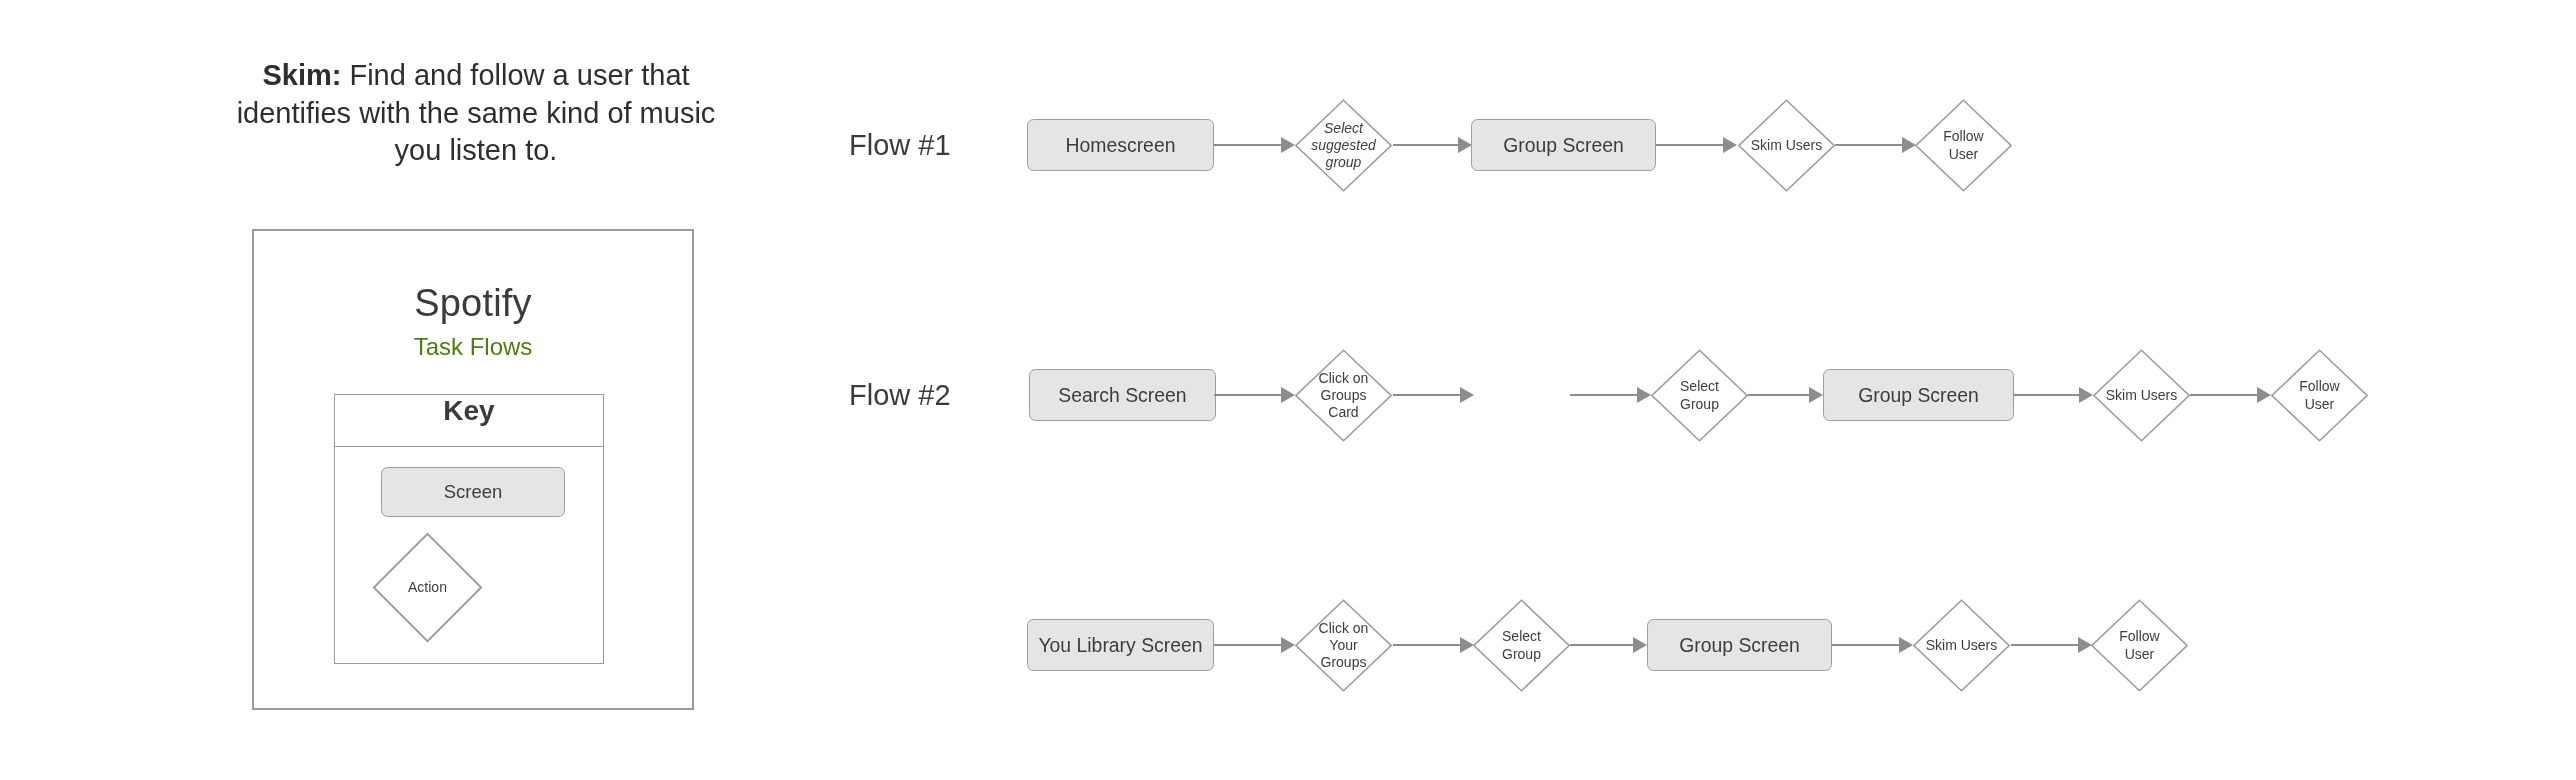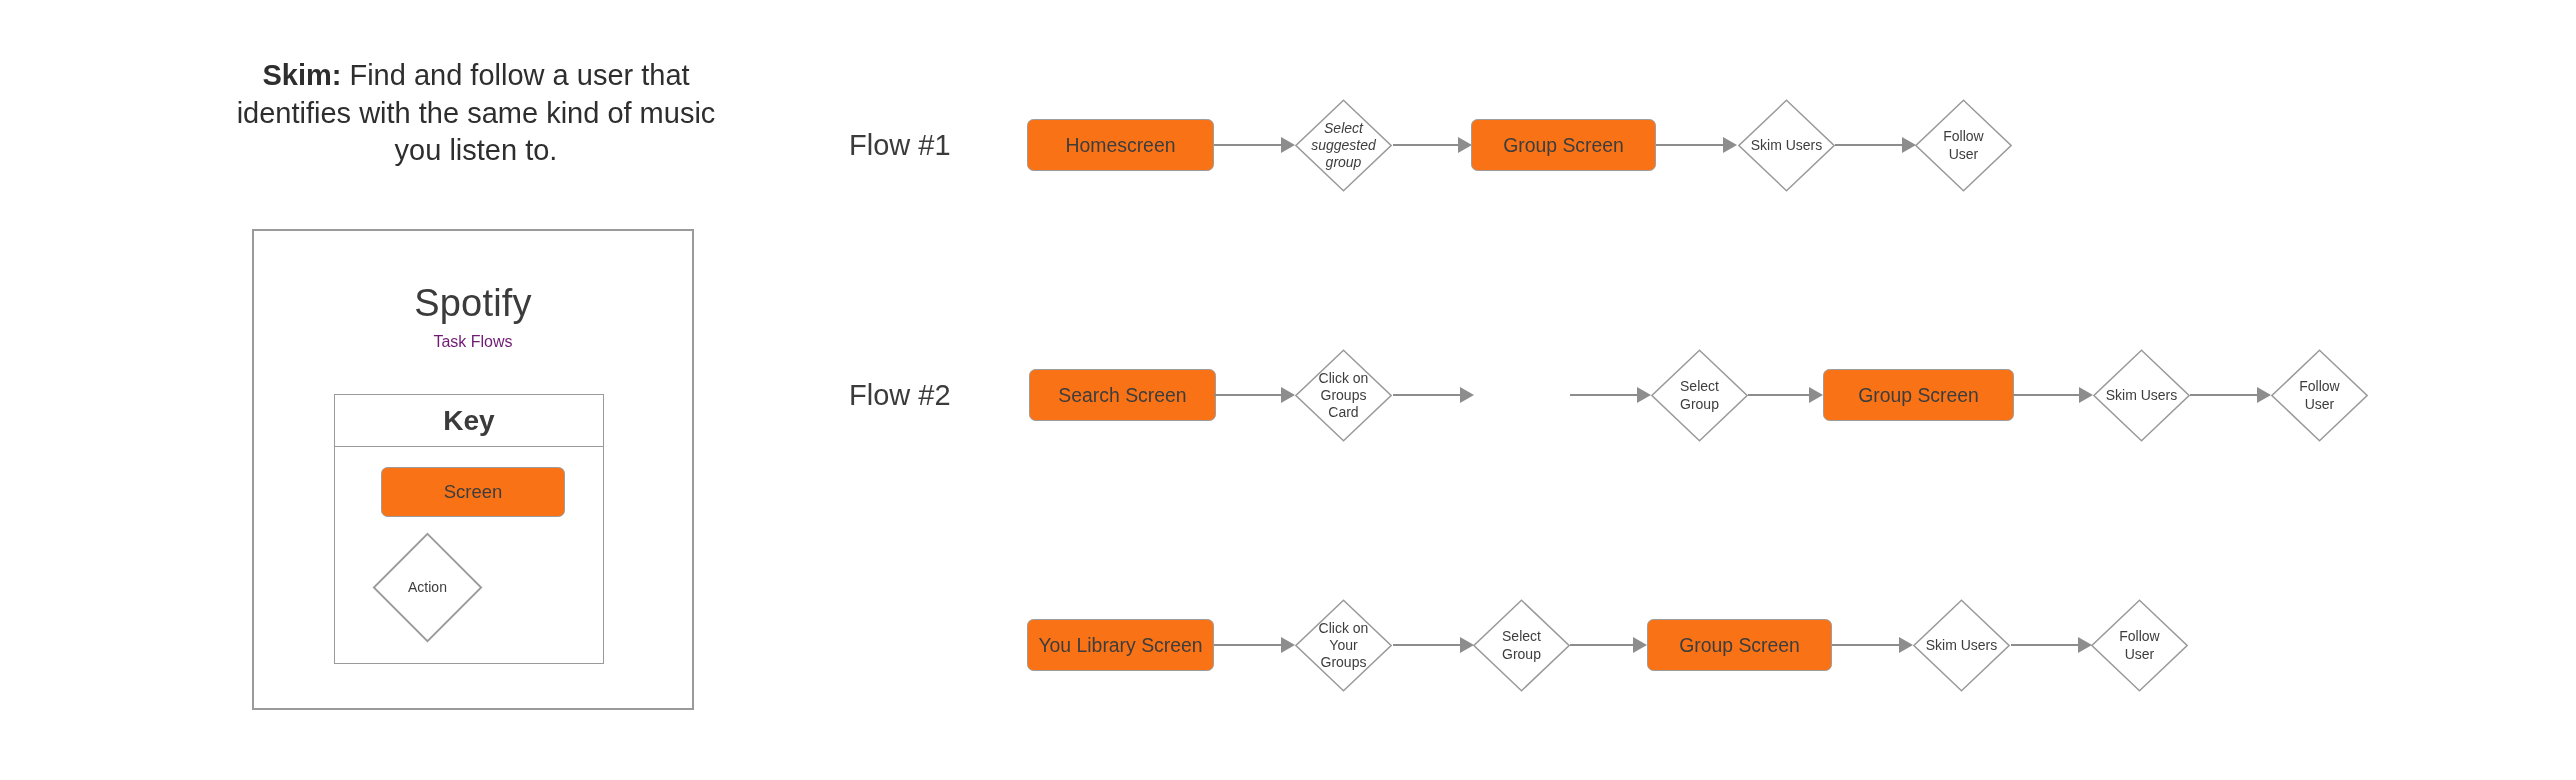--- a/index.html
+++ b/index.html
@@ -56,57 +56,56 @@
     font-weight: 400;
     color: #3b3b3b;
     letter-spacing: 0.2px;
   }
   .brand-sub {
     position: absolute;
     left: 0;
     top: 102px;
     width: 100%;
     text-align: center;
-    font-size: 16px;
-    font-weight: 400;
-    color: #701a75;
+    font-size: 24px;
+    font-weight: 400;
+    color: #4d7c0f;
   }
 
   .key-box {
     position: absolute;
     left: 80px;
     top: 163px;
     width: 270px;
     height: 270px;
     border: 1.9px solid #9a9a9a;
     background: #ffffff;
     box-sizing: border-box;
   }
   .key-header {
     position: relative;
     height: 51px;
     border-bottom: 1.9px solid #9a9a9a;
     display: flex;
-    align-items: center;
     justify-content: center;
   }
   .key-header-text {
     font-size: 28px;
     font-weight: 700;
     color: #3b3b3b;
   }
   .key-body {
     position: relative;
     height: 217px;
   }
 
   
   .screen-node {
     position: absolute;
-    background: #f97316;
+    background: #e5e5e5;
     border: 1.9px solid #9d9d9d;
     border-radius: 6.5px;
     box-sizing: border-box;
     display: flex;
     align-items: center;
     justify-content: center;
     color: #3d3d3d;
     font-size: 19.4px;
     font-weight: 400;
     white-space: nowrap;

